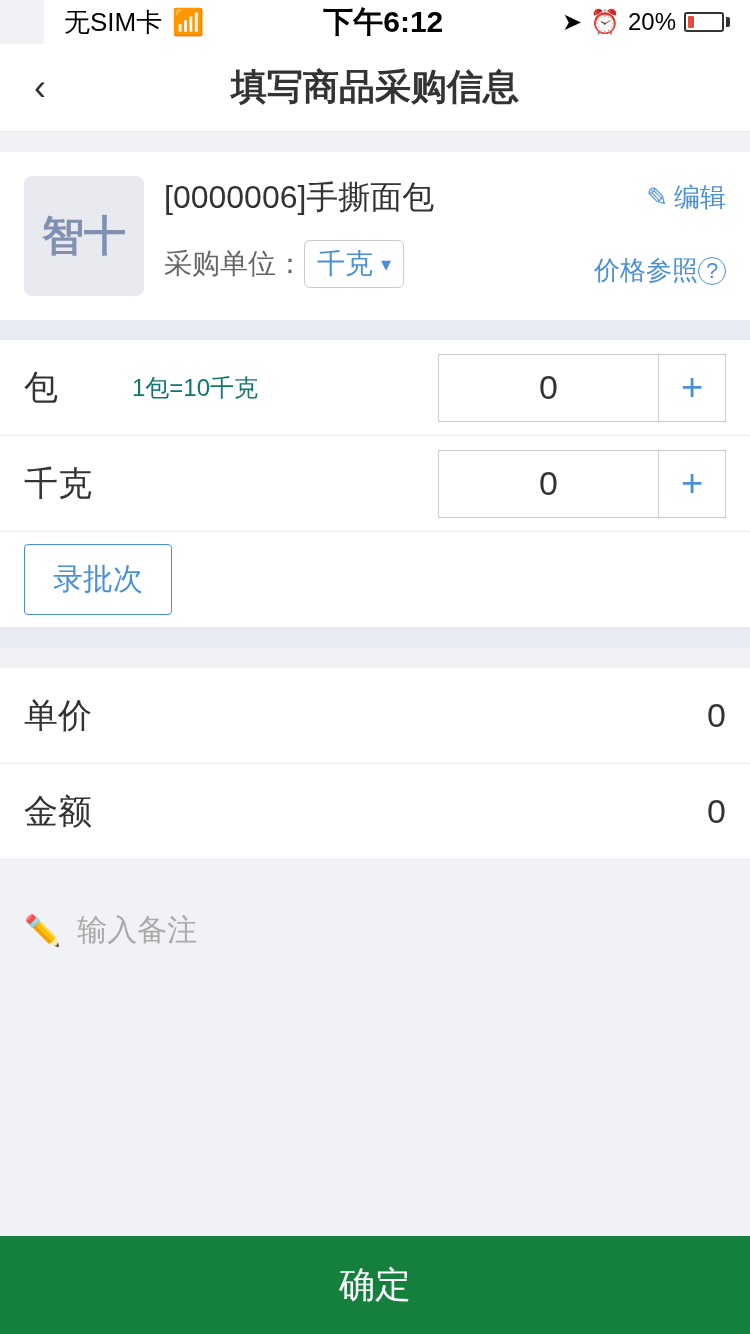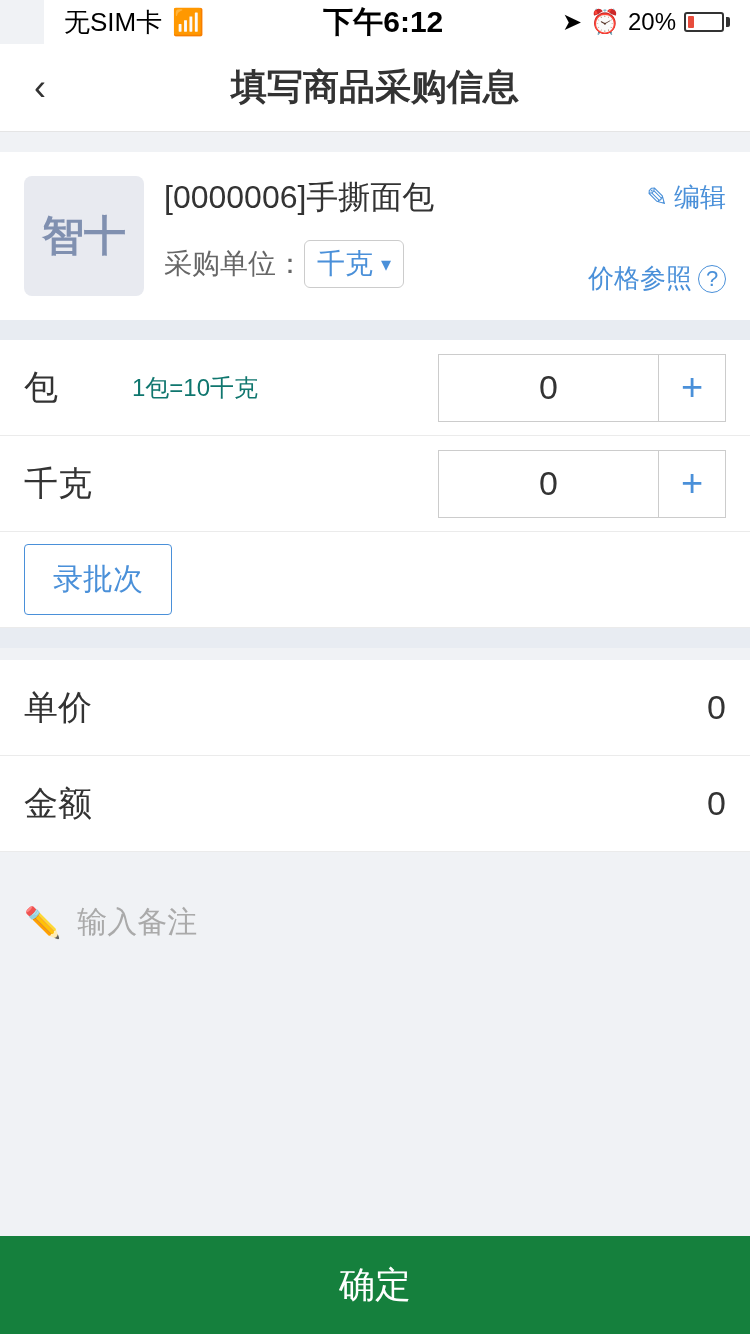--- a/index.html
+++ b/index.html
@@ -122,24 +122,23 @@
       font-size: 26px;
       display: flex;
       align-items: center;
       gap: 6px;
     }
     .price-ref-btn {
       color: #4a90d9;
       font-size: 26px;
       display: flex;
       align-items: center;
-      gap: 6px;
       position: absolute;
       right: 24px;
-      bottom: 24px;
+      bottom: 32px;
     }
 
     
     .section-divider {
       height: 20px;
       background: #e8ecf2;
     }
 
     
     .input-section { background: #fff; }
@@ -209,21 +208,21 @@
       border: 1px solid #4a90d9;
       color: #4a90d9;
       font-size: 30px;
       padding: 14px 28px;
       border-radius: 4px;
       background: #fff;
       cursor: pointer;
     }
 
     
-    .info-section { background: #fff; margin-top: 12px; }
+    .info-section { background: #fff; margin-top: 20px; }
     .info-row {
       display: flex;
       align-items: center;
       padding: 0 24px;
       height: 96px;
       border-bottom: 1px solid #ebebeb;
     }
     .info-label {
       font-size: 34px;
       color: #333;

